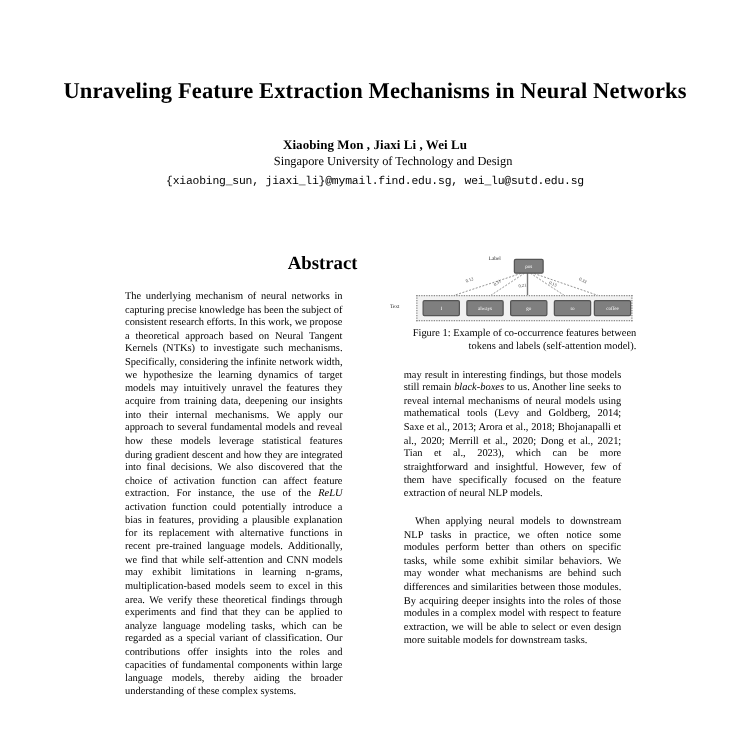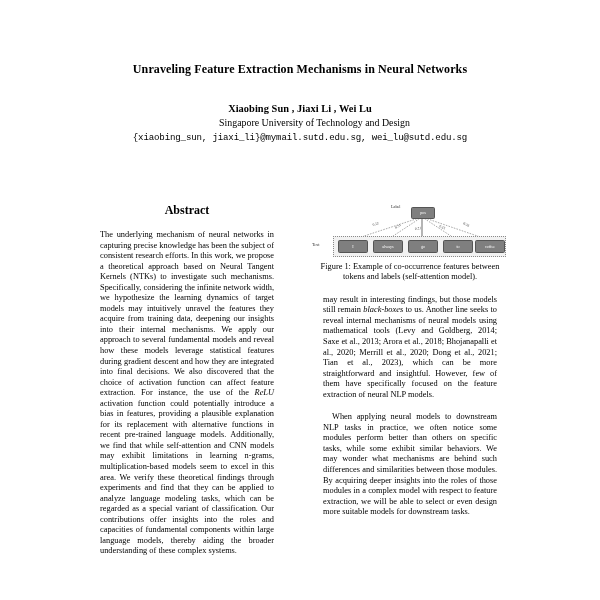--- a/index.html
+++ b/index.html
@@ -21,21 +21,21 @@
     height: 600px;
     background: #ffffff;
   }
 
   
   .title-block {
     padding-top: 62px;
     text-align: center;
   }
   .paper-title {
-    font-size: 12px;
+    font-size: 18px;
     font-weight: bold;
     letter-spacing: 0.1px;
     line-height: 1.2;
     margin: 0;
   }
   .authors {
     margin-top: 27px;
     font-size: 10.4px;
     font-weight: bold;
     letter-spacing: 0.05px;
@@ -68,22 +68,22 @@
     position: absolute;
     top: 0;
     width: 198px;
     height: 397px;
     overflow: hidden;
   }
   .col-left  { left: 88px; }
   .col-right { left: 311px; }
 
   .abstract-head {
-    text-align: center;
-    font-size: 12px;
+    text-align: right;
+    font-size: 15px;
     font-weight: bold;
     margin: 0 0 6px 0;
   }
   .para {
     font-size: 8.35px;
     line-height: 10.55px;
     text-align: justify;
     text-justify: inter-word;
     margin: 12px;
     hyphens: manual;
@@ -167,34 +167,34 @@
     position: absolute;
     left: 0;
     top: 0;
     width: 198px;
     height: 57px;
   }
 
   .fig-caption {
     font-size: 8.35px;
     line-height: 10.4px;
-    text-align: center;
+    text-align: right;
     margin: 2px 0 0 0;
   }
 </style>
 </head>
 <body>
 
 <div class="page">
 
   <div class="title-block">
     <h1 class="paper-title">Unraveling Feature Extraction Mechanisms in Neural Networks</h1>
-    <div class="authors">Xiaobing Sun , Jiaxi Li , Wei Lu</div>
+    <div class="authors">Xiaobing Mon , Jiaxi Li , Wei Lu</div>
     <div class="affil-2">Singapore University of Technology and Design</div>
-    <div class="emails">{xiaobing_sun, jiaxi_li}@mymail.sutd.edu.sg, wei_lu@sutd.edu.sg</div>
+    <div class="emails">{xiaobing_sun, jiaxi_li}@mymail.find.edu.sg, wei_lu@sutd.edu.sg</div>
   </div>
 
   <div class="columns">
 
     <div class="col col-left">
       <div class="abstract-head">Abstract</div>
       <p class="para"><span>The underlying mechanism of neural networks in capturing precise knowledge has been the subject of consistent research efforts. In this work, we propose a theoretical approach based on Neural Tangent Kernels (NTKs) to investigate such mechanisms. Specifically, considering the infinite network width, we hypothesize the learning dynamics of target models may intuitively unravel the features they acquire from training data, deepening our insights into their internal mechanisms. We apply our approach to several fundamental models and reveal how these models leverage statistical features during gradient descent and how they are integrated into final decisions. We also discovered that the choice of activation function can affect feature extraction. For instance, the use of the </span><em>ReLU</em><span> activation function could potentially introduce a bias in features, providing a plausible explanation for its replacement with alternative functions in recent pre-trained language models. Additionally, we find that while self-attention and CNN models may exhibit limitations in learning n-grams, multiplication-based models seem to excel in this area. We verify these theoretical findings through experiments and find that they can be applied to analyze language modeling tasks, which can be regarded as a special variant of classification. Our contributions offer insights into the roles and capacities of fundamental components within large language models, thereby aiding the broader understanding of these complex systems.</span></p>
     </div>
 
     <div class="col col-right">

